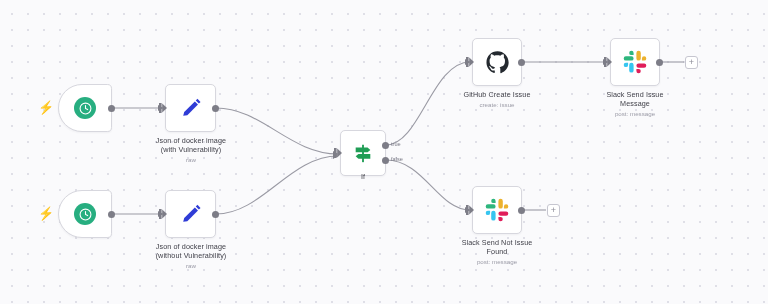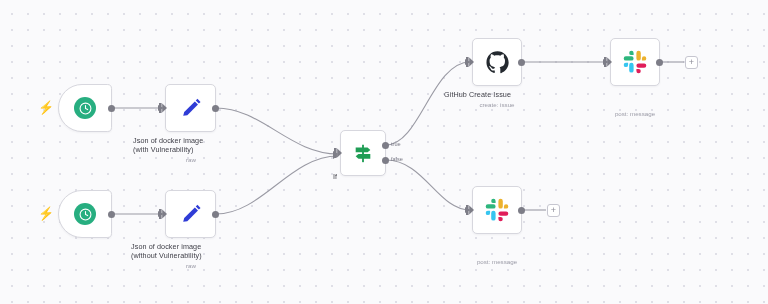--- a/index.html
+++ b/index.html
@@ -58,20 +58,21 @@
     position: absolute;
     top: 50%;
     margin-top: -5px;
     left: -7px;
     width: 8px;
     height: 10px;
     display: block;
   }
   .caption {
     position: absolute;
+    text-align: center;
     color: #404049;
     font-size: 7.2px;
     line-height: 9.4px;
     letter-spacing: 0.1px;
     white-space: pre-line;
   }
   .subcaption {
     position: absolute;
     text-align: center;
     color: #9a9aa6;
@@ -245,34 +246,38 @@
     <span class="glyph">
       <svg width="24" height="24" viewBox="0 0 24 24">
         <path fill="#36c5f0" d="M5.1 14.9a2.2 2.2 0 1 1-2.2-2.2h2.2v2.2zm1.1 0a2.2 2.2 0 0 1 4.4 0v5.5a2.2 2.2 0 0 1-4.4 0v-5.5z"></path>
         <path fill="#2eb67d" d="M8.4 5.1a2.2 2.2 0 1 1 2.2-2.2v2.2H8.4zm0 1.1a2.2 2.2 0 0 1 0 4.4H2.9a2.2 2.2 0 0 1 0-4.4h5.5z"></path>
         <path fill="#ecb22e" d="M18.9 8.4a2.2 2.2 0 1 1 2.2 2.2h-2.2V8.4zm-1.1 0a2.2 2.2 0 0 1-4.4 0V2.9a2.2 2.2 0 0 1 4.4 0v5.5z"></path>
         <path fill="#e01e5a" d="M15.6 18.9a2.2 2.2 0 1 1-2.2 2.2v-2.2h2.2zm0-1.1a2.2 2.2 0 0 1 0-4.4h5.5a2.2 2.2 0 0 1 0 4.4h-5.5z"></path>
       </svg>
     </span>
     <span class="port out"></span>
   </div>
+  <div class="caption" style="left:585px; top:90px; width:100px;">Slack Send Issue
+Message</div>
   <div class="subcaption" style="left:585px; top:110px; width:100px;">post: message</div>
   <div class="plus-btn" style="left:685px; top:56px;">+</div>
 
   <div class="node" style="left:472px; top:186px; width:50px; height:48px;">
     <svg class="in-arrow" viewBox="0 0 8 10">
       <rect x="0" y="0" width="2.6" height="10" fill="#7d7d87"></rect>
       <path d="M3.2,0.6 L8,5 L3.2,9.4 z" fill="#7d7d87"></path>
     </svg>
     <span class="glyph">
       <svg width="24" height="24" viewBox="0 0 24 24">
         <path fill="#36c5f0" d="M5.1 14.9a2.2 2.2 0 1 1-2.2-2.2h2.2v2.2zm1.1 0a2.2 2.2 0 0 1 4.4 0v5.5a2.2 2.2 0 0 1-4.4 0v-5.5z"></path>
         <path fill="#2eb67d" d="M8.4 5.1a2.2 2.2 0 1 1 2.2-2.2v2.2H8.4zm0 1.1a2.2 2.2 0 0 1 0 4.4H2.9a2.2 2.2 0 0 1 0-4.4h5.5z"></path>
         <path fill="#ecb22e" d="M18.9 8.4a2.2 2.2 0 1 1 2.2 2.2h-2.2V8.4zm-1.1 0a2.2 2.2 0 0 1-4.4 0V2.9a2.2 2.2 0 0 1 4.4 0v5.5z"></path>
         <path fill="#e01e5a" d="M15.6 18.9a2.2 2.2 0 1 1-2.2 2.2v-2.2h2.2zm0-1.1a2.2 2.2 0 0 1 0-4.4h5.5a2.2 2.2 0 0 1 0 4.4h-5.5z"></path>
       </svg>
     </span>
     <span class="port out"></span>
   </div>
+  <div class="caption" style="left:444px; top:238px; width:106px;">Slack Send Not Issue
+Found</div>
   <div class="subcaption" style="left:444px; top:258px; width:106px;">post: message</div>
   <div class="plus-btn" style="left:547px; top:204px;">+</div>
 
 </div>
 
 </body></html>

